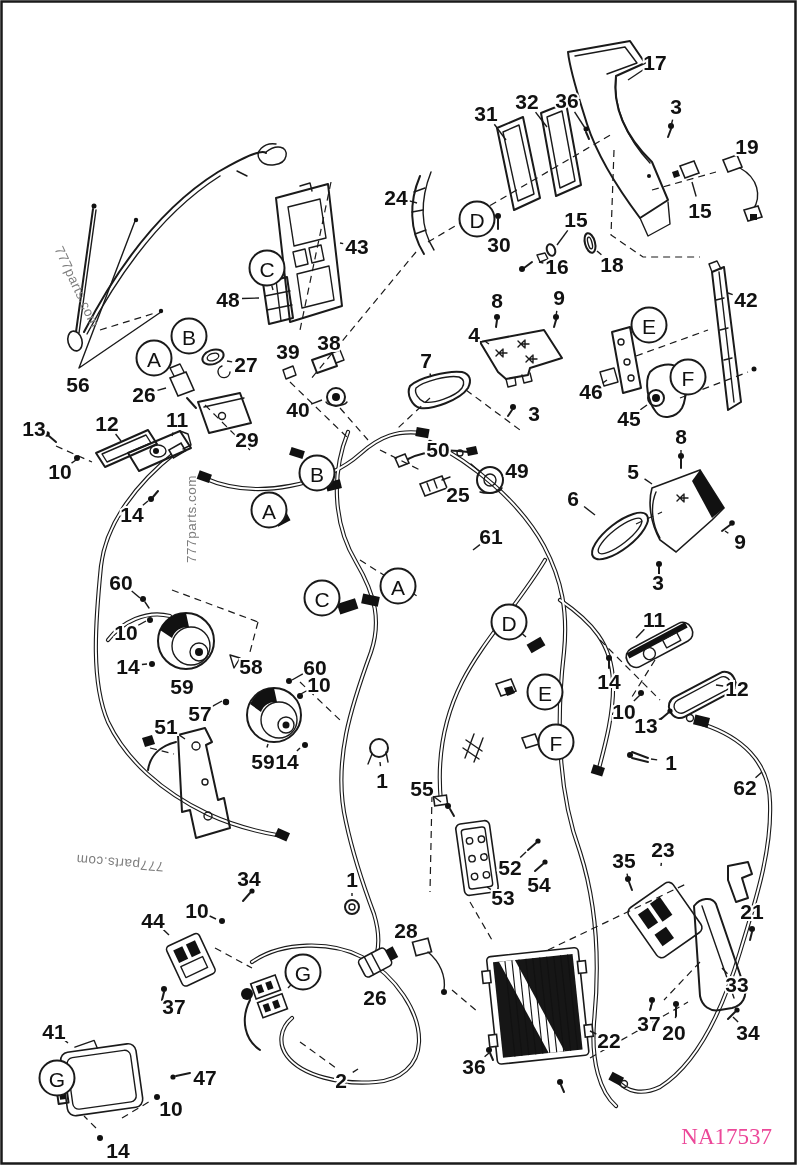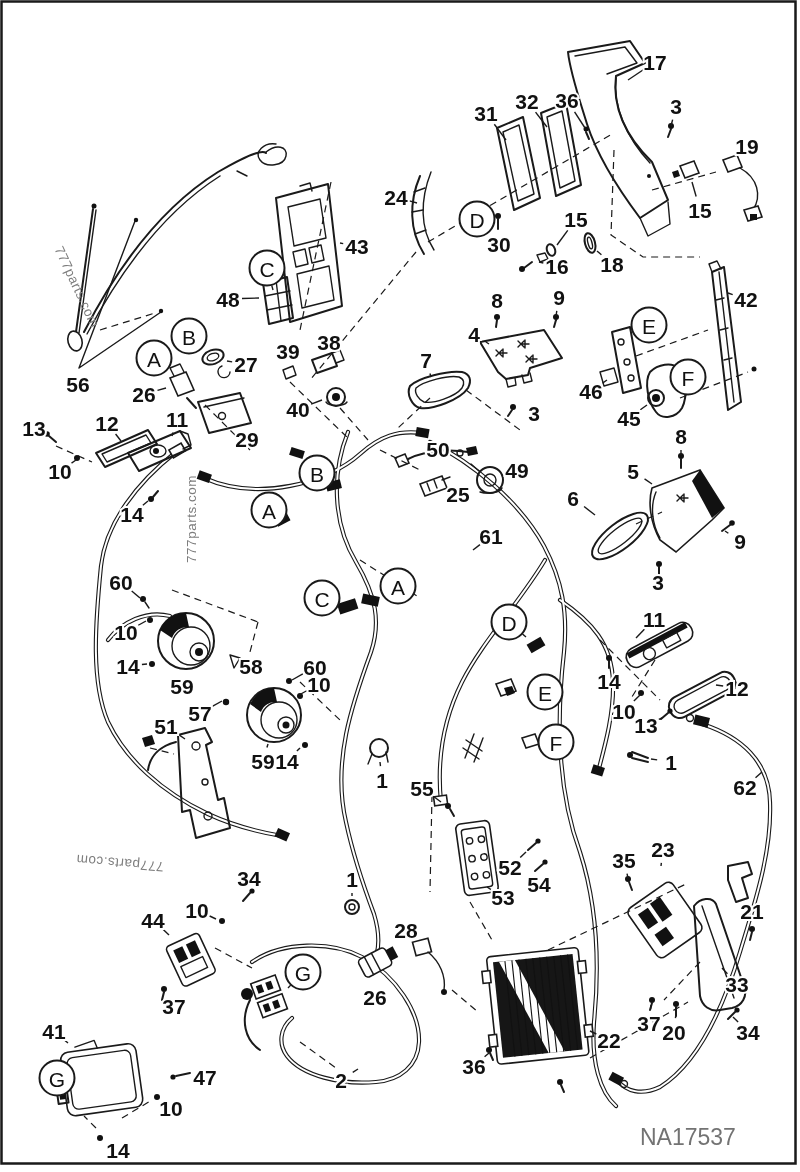--- a/index.html
+++ b/index.html
@@ -13,22 +13,22 @@
   .dash{stroke:#1a1a1a;stroke-width:1.2;fill:none;stroke-dasharray:7 5;}
   .houter{stroke:#1a1a1a;stroke-width:4.2;fill:none;stroke-linecap:round;}
   .hinner{stroke:#ffffff;stroke-width:2;fill:none;stroke-linecap:round;}
   .leader{stroke:#1a1a1a;stroke-width:1.4;fill:none;}
   text.callout{font-family:"Liberation Sans",sans-serif;font-weight:bold;font-size:21px;
                fill:#111;paint-order:stroke;stroke:#fff;stroke-width:4px;}
   text.balloon-letter{font-family:"Liberation Sans",sans-serif;font-weight:500;font-size:21px;
                fill:#111;}
   .watermark{position:absolute;color:#7d7d7d;font-size:13.5px;letter-spacing:0.5px;
              white-space:nowrap;font-family:"Liberation Sans",sans-serif;}
-  #drawing-number{position:absolute;left:640px;top:1124px;width:132px;text-align:left;
-             font-size:23px;color:#737373;font-family:Liberation Sans, sans-serif;}
+  #drawing-number{position:absolute;left:640px;top:1124px;width:132px;text-align:right;
+             font-size:23px;color:#ec4899;font-family:Liberation Serif, serif;}
 </style>
 </head>
 <body>
 
 <div id="stage">
   <svg id="drawing" width="800" height="1172" viewBox="0 0 800 1172" xmlns="http://www.w3.org/2000/svg">
     <defs>
       <path id="H1" d="M176,452 C138,482 106,522 101,566 C95,626 91,682 108,722 C126,760 162,792 208,814 C232,825 258,832 282,836"></path>
       <path id="H2" d="M204,478 C258,502 328,483 360,454 C380,436 398,430 422,433"></path>
       <path id="H3" d="M348,432 C332,472 332,522 356,562 C376,596 381,622 371,652 C352,704 332,762 346,822 C352,850 362,882 374,914 C380,934 380,952 372,966"></path>

